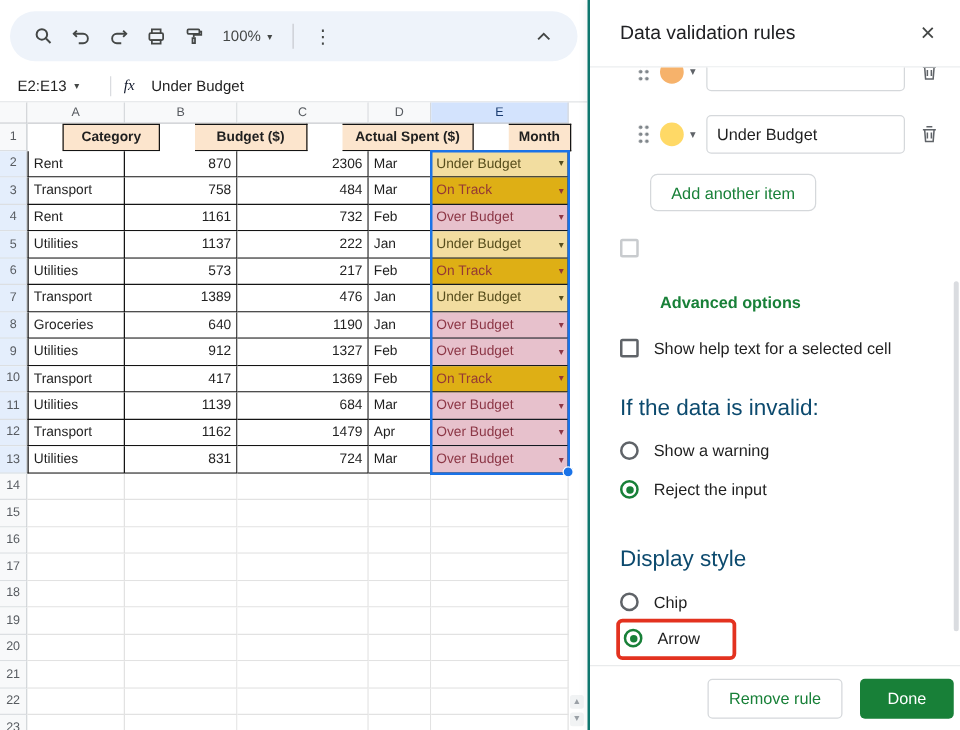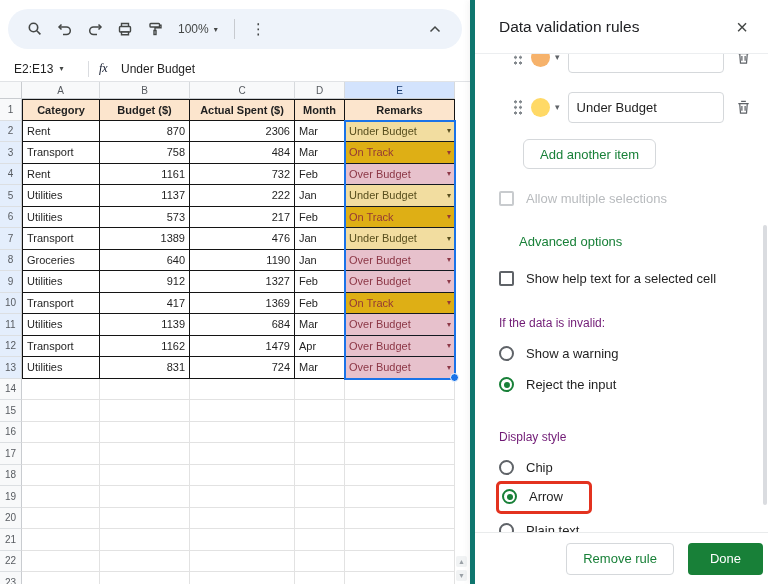--- a/index.html
+++ b/index.html
@@ -33,36 +33,36 @@
   .colletter { background:#f8f9fa; border-right:1px solid #d7dadd; border-bottom:1px solid #c9ccd0;
     font-size:10px; color:#575b60; display:flex; align-items:center; justify-content:center; flex:none; }
   .colletter.selcol { background:#d3e3fd; color:#1a3c70; }
   .rownum { width:22px; flex:none; background:#f8f9fa; border-right:1px solid #c9ccd0; border-bottom:1px solid #dcdfe2;
     font-size:10px; color:#575b60; display:flex; align-items:center; justify-content:center; }
   .rownum.selrow { background:#e4eefc; }
   .cell { flex:none; display:flex; align-items:center; padding:0 4px; font-size:11px; background:#fff;
     border-right:1px solid #141414; border-bottom:1px solid #141414; white-space:nowrap; overflow:hidden; }
   .cell.c0 { border-left:1px solid #141414; }
   .cell.num { justify-content:flex-end; }
-  .hcell { font-weight:bold; justify-content:center; background:#fce5cd; border-top:1px solid #141414; }
+  .hcell { font-weight:bold; justify-content:center; background:#fce5cd; border-top:1px solid #141414;margin-left:28px; }
   .cell.e { justify-content:space-between; padding:0 3px 0 4px; }
   .cell.under { background:#ffe49c; color:#5c4c10; }
   .cell.track { background:#eab308; color:#9c352a; }
   .cell.over  { background:#f4c6ca; color:#93333c; }
   .ecaret { font-size:8px; flex:none; margin-left:2px; }
   .ecell { flex:none; border-right:1px solid #e2e2e2; border-bottom:1px solid #e2e2e2; background:#fff; }
   .sel-overlay { position:absolute; left:344px; top:37.5px; width:112px; height:260px;
     border:2px solid #1a73e8; background:rgba(26,115,232,0.06); pointer-events:none; }
   .fill-handle { position:absolute; left:450px; top:291px; width:9px; height:9px; border-radius:50%;
     background:#1a73e8; border:1.5px solid #fff; }
   .mini-scroll { position:absolute; right:3px; bottom:3px; display:flex; flex-direction:column; gap:3px; }
   .mini-scroll .mbtn { width:11px; height:11px; display:flex; align-items:center; justify-content:center;
     background:#f1f3f4; border:none; border-radius:2px; color:#9aa0a6; font-size:7px; line-height:1; }
   
-  .panel { width:298px; flex:none; background:#fff; border-left:5px solid #0f766e;
+  .panel { width:298px; flex:none; background:#fff; border-left:2px solid #0f766e;
     box-shadow:-2px 0 6px rgba(60,64,67,0.06); display:flex; flex-direction:column; position:relative; }
   .p-head { flex:none; height:54px; display:flex; align-items:center; padding:0 14px 0 24px; border-bottom:1px solid #eceef0; }
   .p-title { font-size:15.5px; font-weight:500; color:#202124; flex:1; }
   .p-close { background:none; border:none; font-size:20px; color:#444746; line-height:1; padding:2px 6px; }
   .p-scroll { flex:1; overflow:hidden; padding:0 14px 0 24px; }
   .item-row { display:flex; align-items:center; gap:8px; margin-left:14px; height:36px; }
   .item-row.cut { margin-top:-15px; }
   .item-row.main { margin-top:14px; }
   .drag { width:10px; height:17px; flex:none;
     background:radial-gradient(circle, #80868b 1.3px, transparent 1.7px); background-size:5px 5.6px; }
@@ -70,22 +70,22 @@
   .ccar { font-size:9px; color:#5f6368; flex:none; margin-left:-3px; }
   .item-input { flex:1; min-width:0; height:31px; border:1px solid #d5d8db; border-radius:4px; padding:0 8px;
     font:13px "Liberation Sans", sans-serif; color:#1f1f1f; outline:none; background:#fff; }
   .trash { width:22px; flex:none; display:flex; justify-content:center; background:none; border:none; }
   .add-btn { margin:14px 0 0 24px; height:30px; padding:0 16px; background:#fff; border:1px solid #d5d8db;
     border-radius:6px; color:#188038; font:500 13px "Liberation Sans", sans-serif; }
   .chk { display:flex; gap:12px; align-items:center; margin-top:22px; font-size:13px; color:#1f1f1f; }
   .box { width:15px; height:15px; border:2px solid #5f6368; border-radius:2px; flex:none; }
   .chk.disabled { color:#b8bbbe; }
   .chk.disabled .box { border-color:#c8cbce; }
-  .adv { margin:28px 0 0 20px; color:#188038; font-weight:400; font-size:13px; }
-  .sec { margin-top:30px; font-size:12px; color:#701a75; }
+  .adv { margin:28px 0 0 32px; color:#188038; font-weight:700; font-size:13px; }
+  .sec { margin-top:30px; font-size:18px; color:#0c4a6e; }
   .sec.display { margin-top:38px; }
   .radio { display:flex; gap:12px; align-items:center; margin-top:16px; font-size:13px; color:#1f1f1f; }
   .rdot { width:15px; height:15px; border:2px solid #5f6368; border-radius:50%; flex:none; position:relative; }
   .rdot.on { border-color:#188038; }
   .rdot.on::after { content:""; position:absolute; inset:2.5px; background:#188038; border-radius:50%; }
   .hl { display:inline-block; border:3px solid #e3321f; border-radius:5px; margin:6px 0 0 -3px; padding:1px 26px 7px 3px; }
   .hl .radio { margin-top:4px;text-align:center; }
   .radio.last { margin-top:9px; }
   .p-foot { flex:none; height:52px; border-top:1px solid #e9ebec; display:flex; align-items:center;
     justify-content:flex-end; gap:14px; padding:0 5px 0 16px; }
@@ -429,21 +429,20 @@
         <svg width="17" height="17" viewBox="0 0 18 18" fill="none" stroke="#5f6368" stroke-width="1.3">
             <path d="M6.5 2.5h5M3.5 5h11M5 5l.8 10h6.4L13 5M7.3 7.5v5M10.7 7.5v5"></path>
           </svg>
       </button>
     </div>
 
     <button class="add-btn">Add another item</button>
 
     <label class="chk disabled">
       <span class="box"></span>
-      <span>Allow multiple selections</span>
     </label>
 
     <div class="adv">Advanced options</div>
 
     <label class="chk">
       <span class="box"></span>
       <span>Show help text for a selected cell</span>
     </label>
 
     <div class="sec">If the data is invalid:</div>

